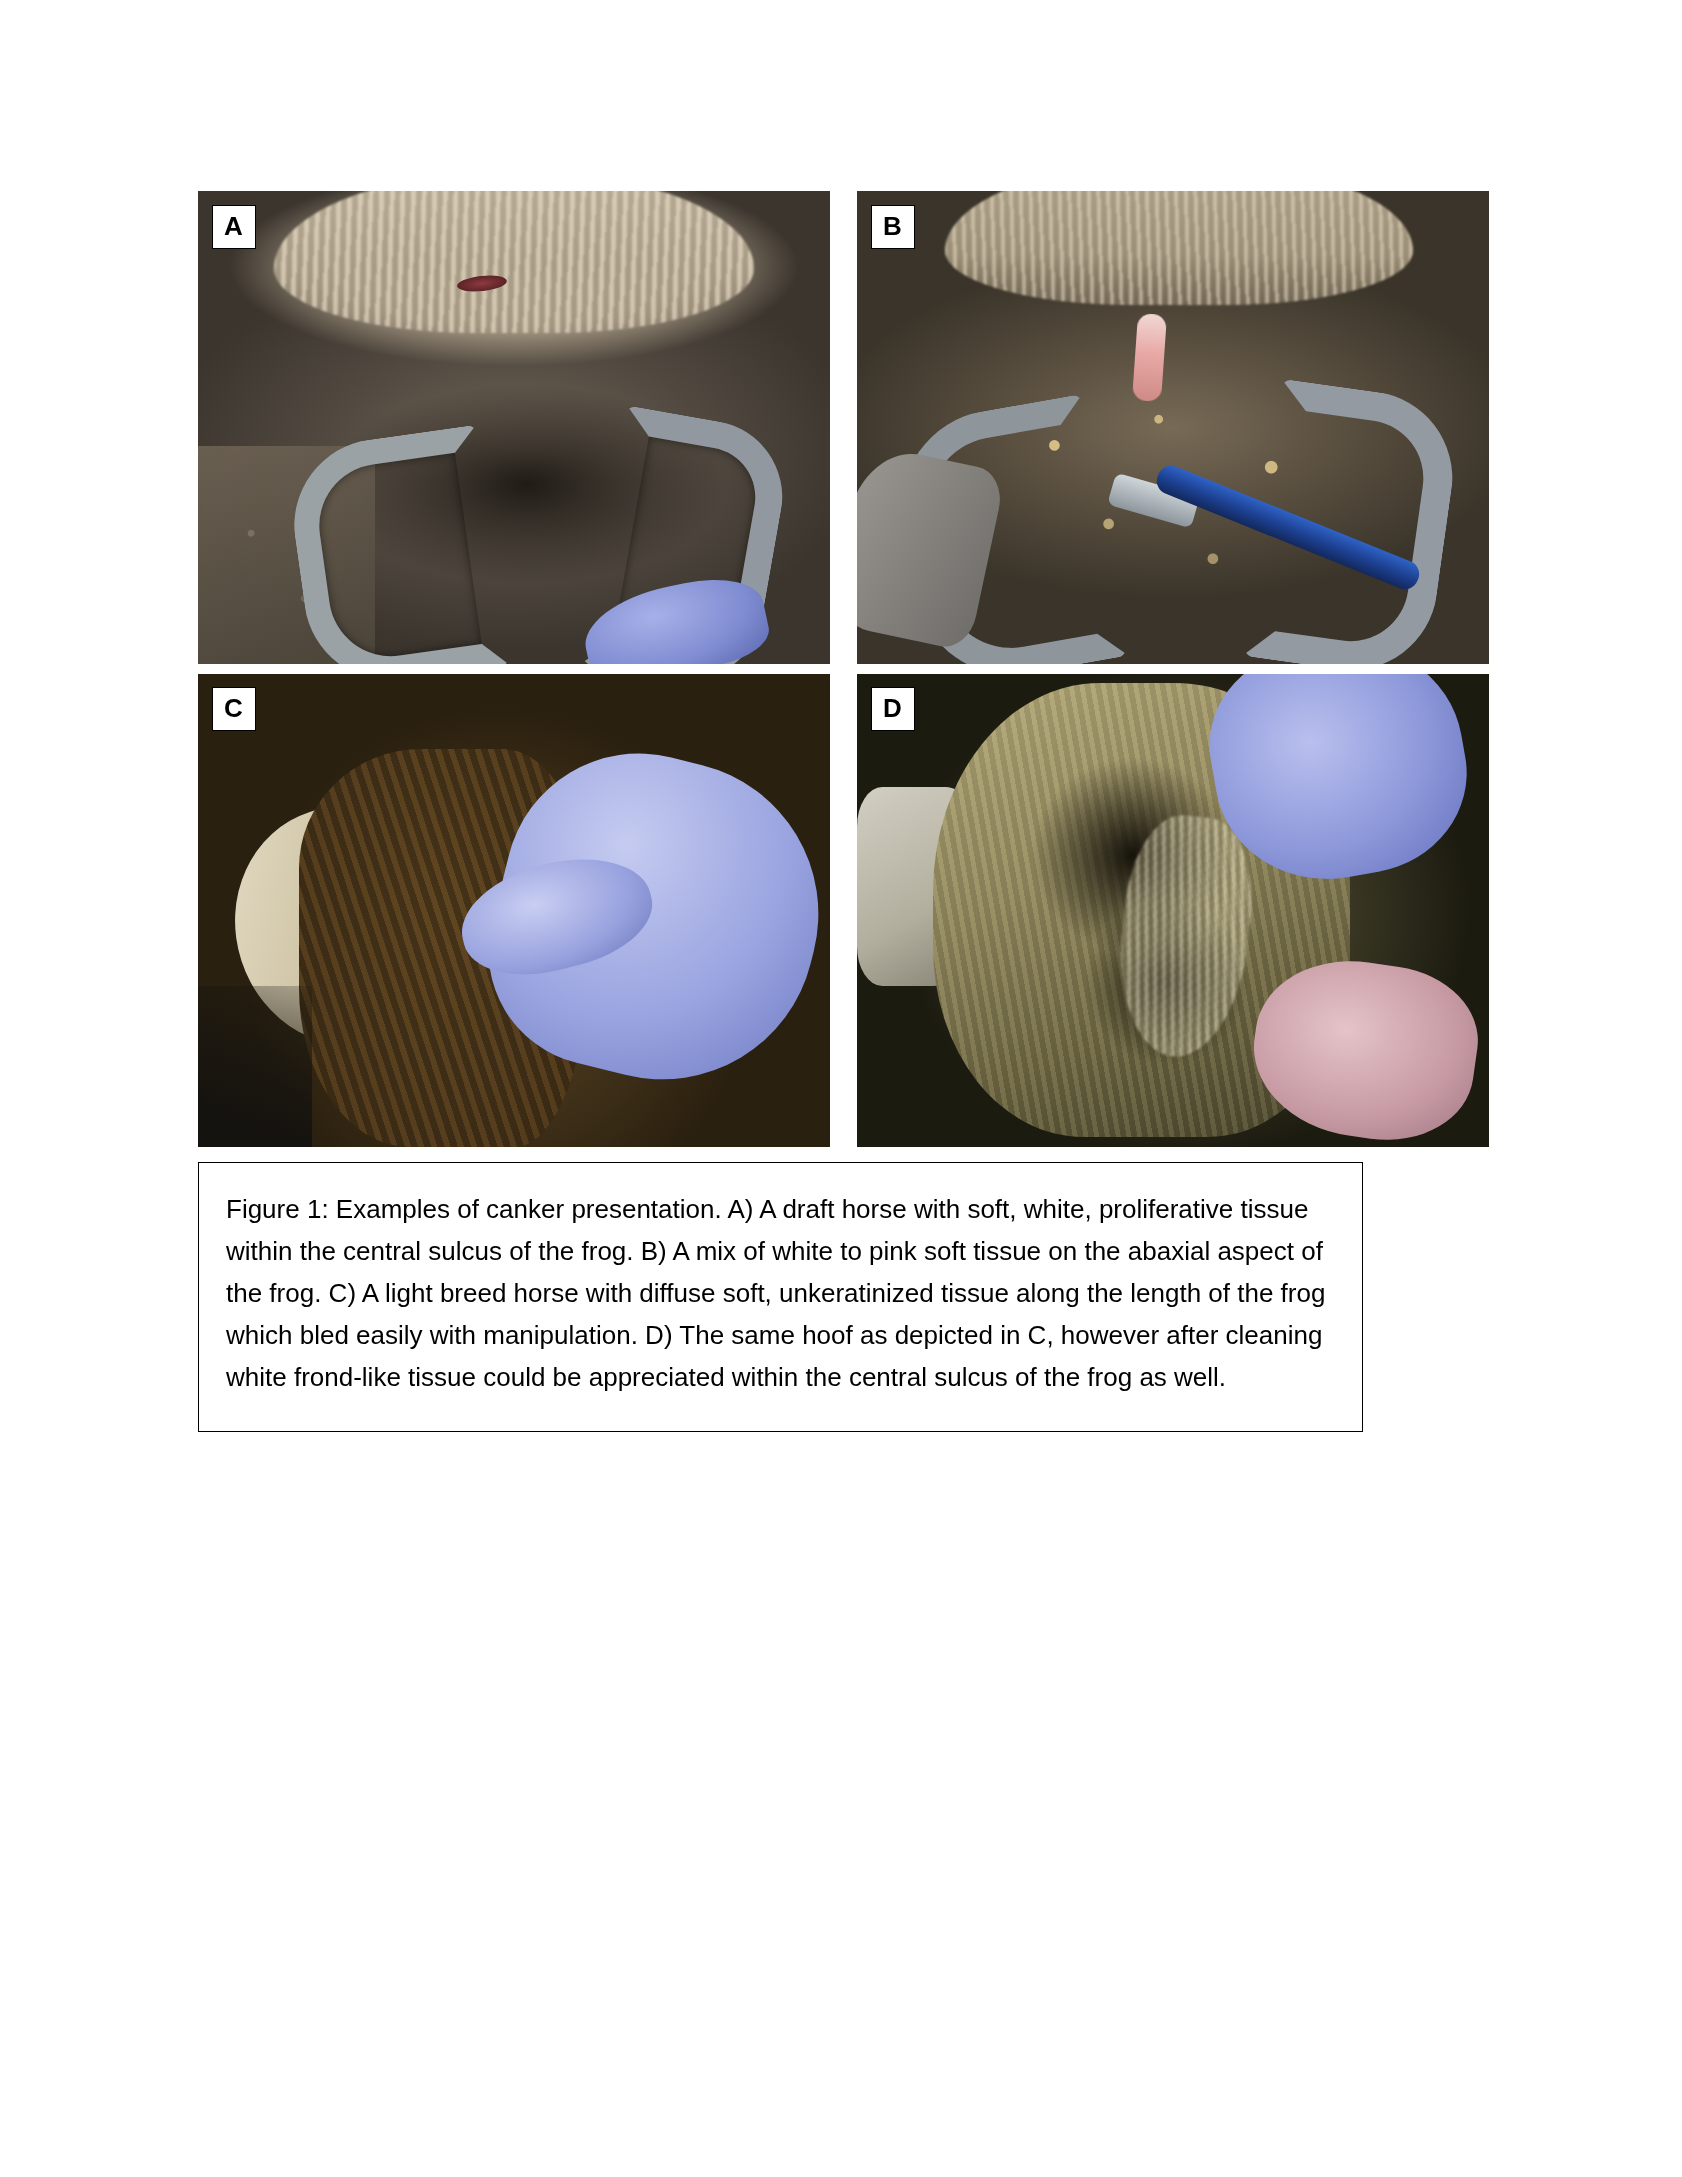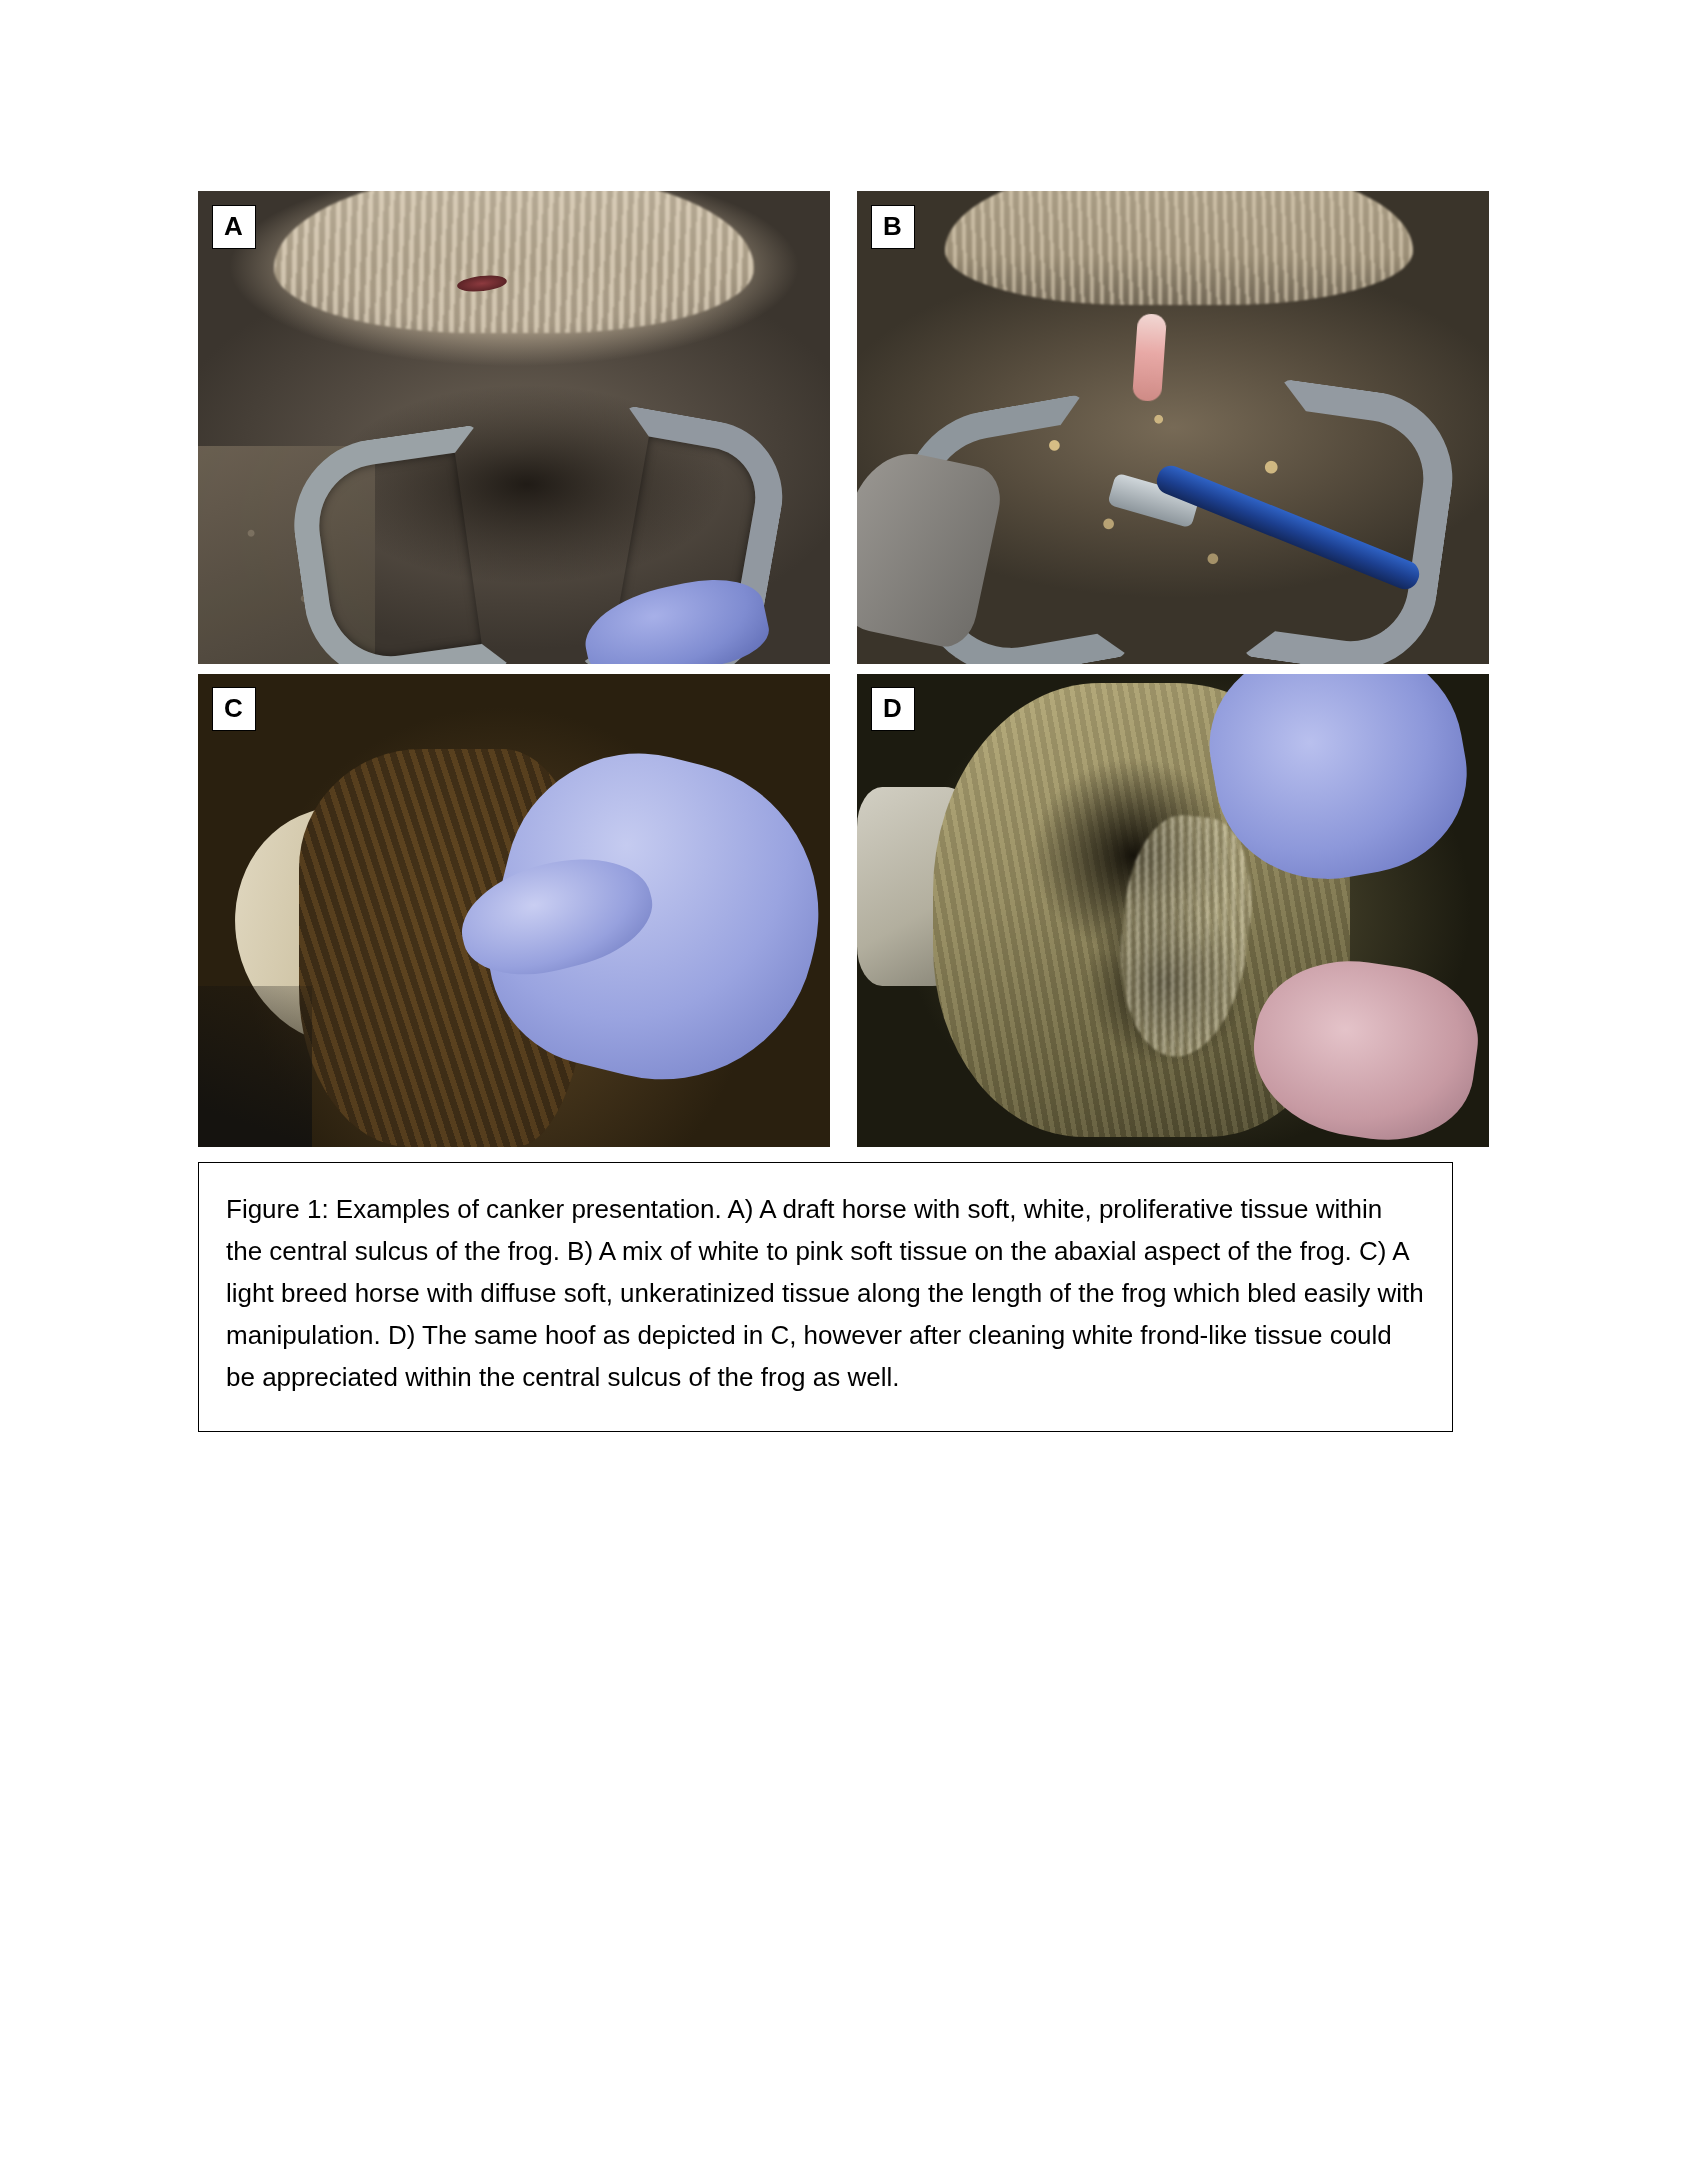--- a/index.html
+++ b/index.html
@@ -278,21 +278,21 @@
     background: linear-gradient(150deg, #e6e3d7 0%, #c3bfae 60%, #8e8b7d 100%);
     border-radius: 20% 30% 40% 20%;
     opacity: .9;
   }
 
   
   .caption-box {
     margin-top: 15.4px;
     border: 1.9px solid #000000;
     box-sizing: border-box;
-    width: 1255px;
+    width: 1165px;
     padding: 25px 27px 33px 27px;
   }
   .caption-text {
     font-size: 26px;
     line-height: 42px;
     font-family: "Liberation Sans", sans-serif;
     color: #000000;
     text-align: left;
   }
 </style>

